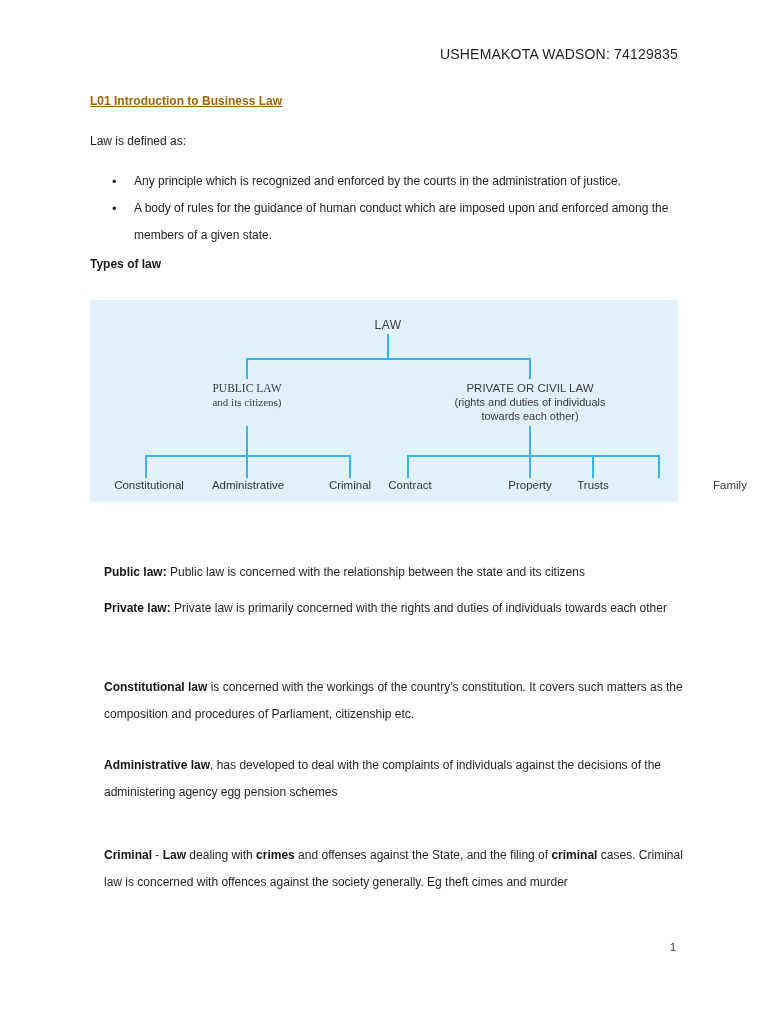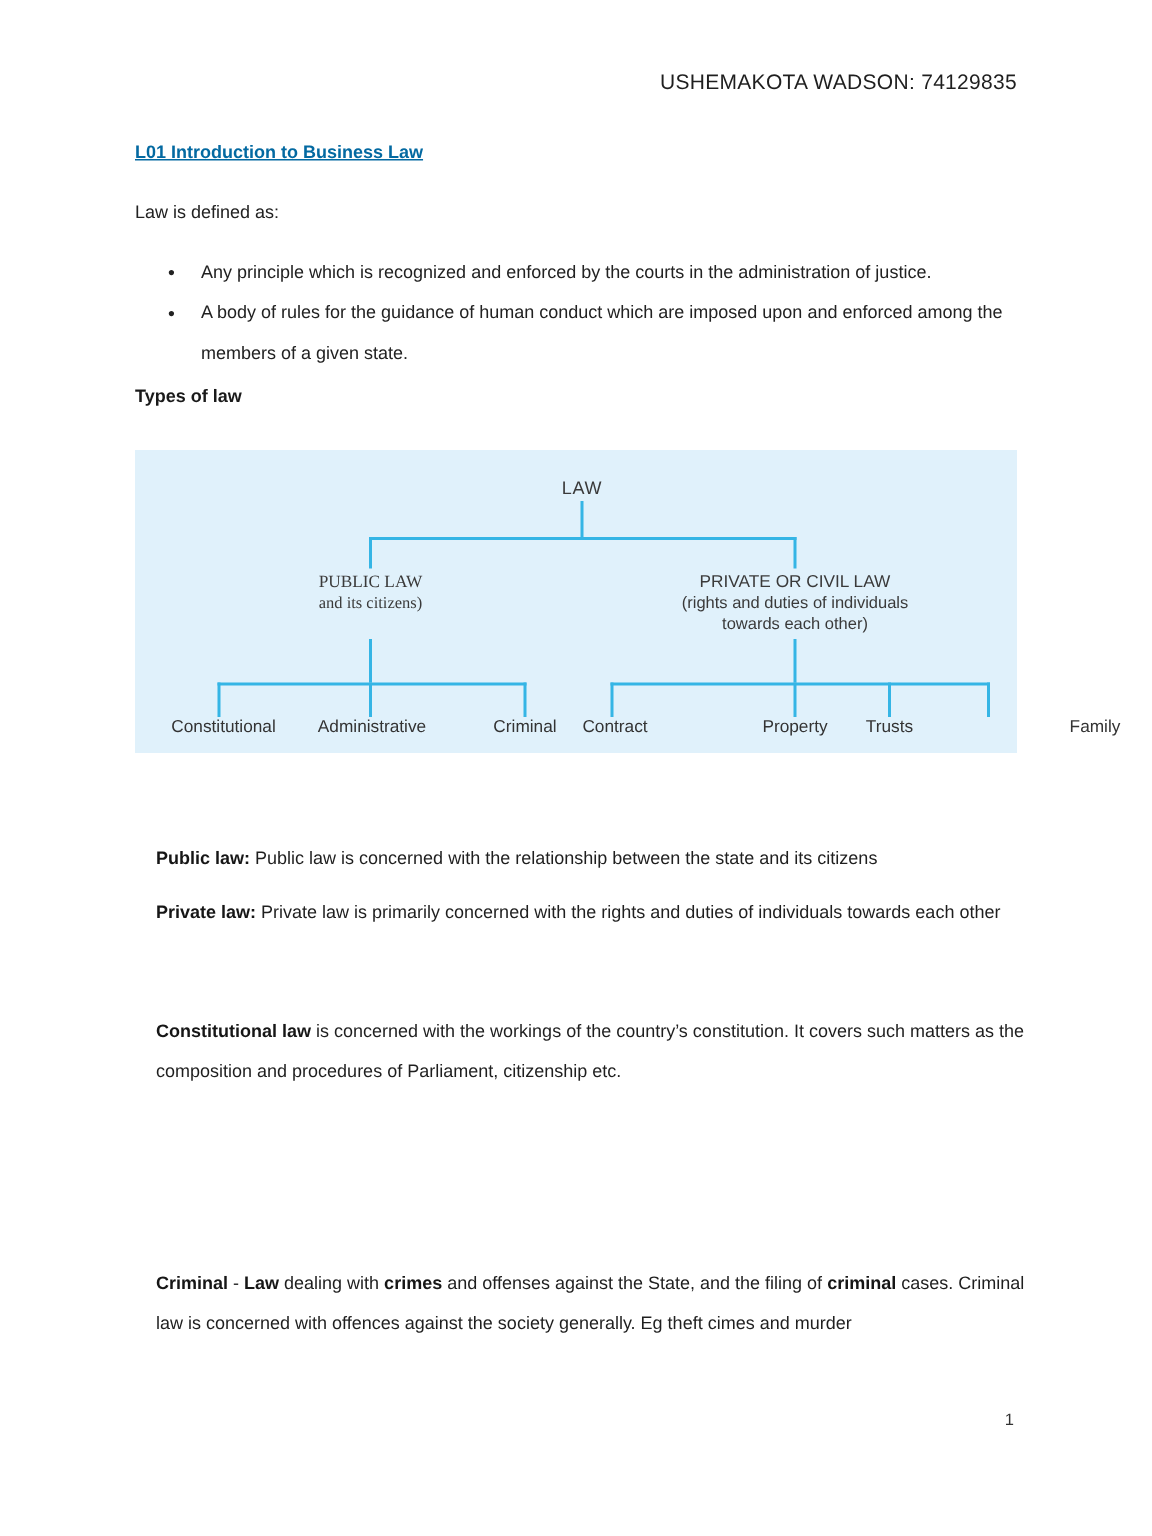--- a/index.html
+++ b/index.html
@@ -16,21 +16,21 @@
     background: #ffffff;
     overflow: hidden;
   }
   .hdr {
     position: absolute; top: 46px; right: 90px;
     font-size: 14px; color: #1f1f1f; letter-spacing: 0.2px;
   }
   .doc-title {
     position: absolute; top: 94px; left: 90px;
     font-size: 12px; font-weight: bold; text-decoration: underline;
-    color: #0369a1;
+    color: #a16207;
   }
   .intro {
     position: absolute; top: 134px; left: 90px;
     font-size: 12px;
   }
   .bullets {
     position: absolute; top: 168px; left: 90px; width: 592px;
     list-style: none; margin: 0; padding: 0;
     font-size: 12px; line-height: 27px;
   }
@@ -143,18 +143,19 @@
     <div class="dg-leaf" style="left:453px;">Trusts</div>
     <div class="dg-leaf" style="left:543px;padding-left:47px;">Family</div>
   </div>
 
   <p class="para p-public"><b>Public law:</b><span> Public law is concerned with the relationship between the state and its citizens</span></p>
 
   <p class="para p-private"><b>Private law:</b><span> Private law is primarily concerned with the rights and duties of individuals towards each other</span></p>
 
   <p class="para p-constitutional"><b>Constitutional law</b><span> is concerned with the workings of the country’s constitution. It covers such matters as the composition and procedures of Parliament, citizenship etc.</span></p>
 
+  <p class="para p-administrative"><b>Administrative law</b><span>, has developed to deal with the complaints of individuals against the decisions of the administering agency egg pension schemes</span></p>
 
   <p class="para p-criminal"><b>Criminal</b><span>  - </span><b>Law</b><span> dealing with </span><b>crimes</b><span> and offenses against the State, and the filing of </span><b>criminal</b><span> cases. Criminal law is concerned with offences against the society generally. Eg theft cimes and murder</span></p>
 
   <div class="pagenum">1</div>
 
 </div>
 
 </body></html>

